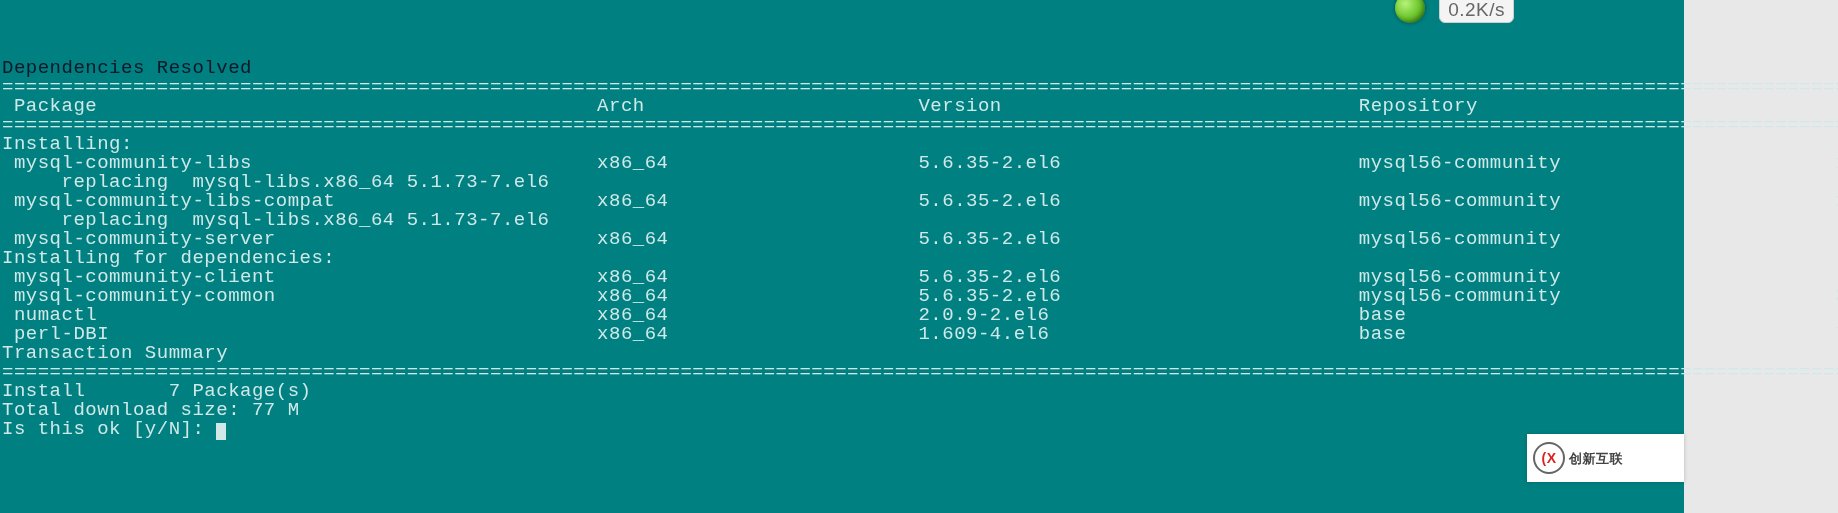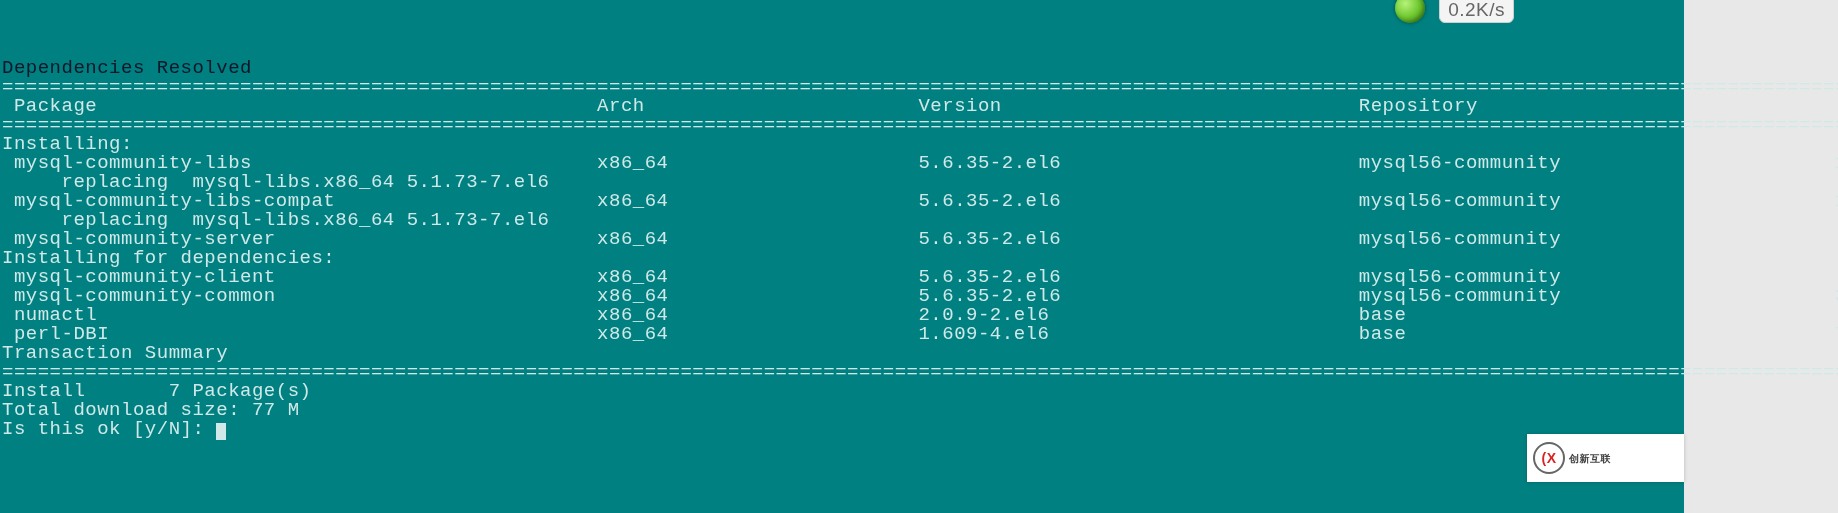--- a/index.html
+++ b/index.html
@@ -82,21 +82,21 @@
     border: 2px solid #666;
     border-radius: 50%;
     display: flex;
     align-items: center;
     justify-content: center;
     font-weight: bold;
     color: #d22;
     font-size: 14px;
   }
   .wm-text1 {
-    font-size: 10px;
+    font-size: 13px;
     color: #444;
     font-weight: bold;
   }
 </style>
 </head>
 <body>
 
 <div class="terminal" id="terminal">
   <div class="overlay-top">
     <div class="green-circle"></div>

